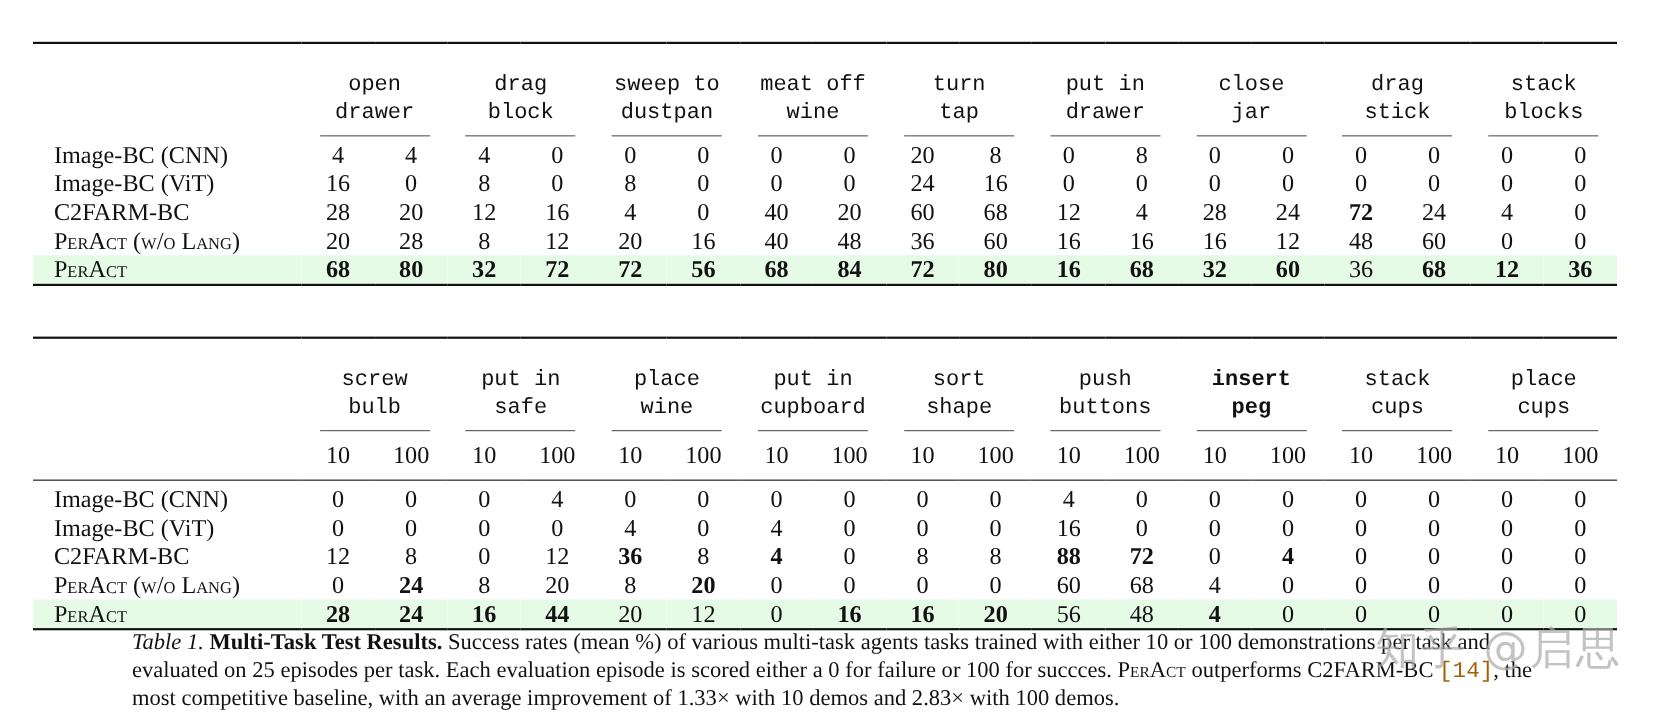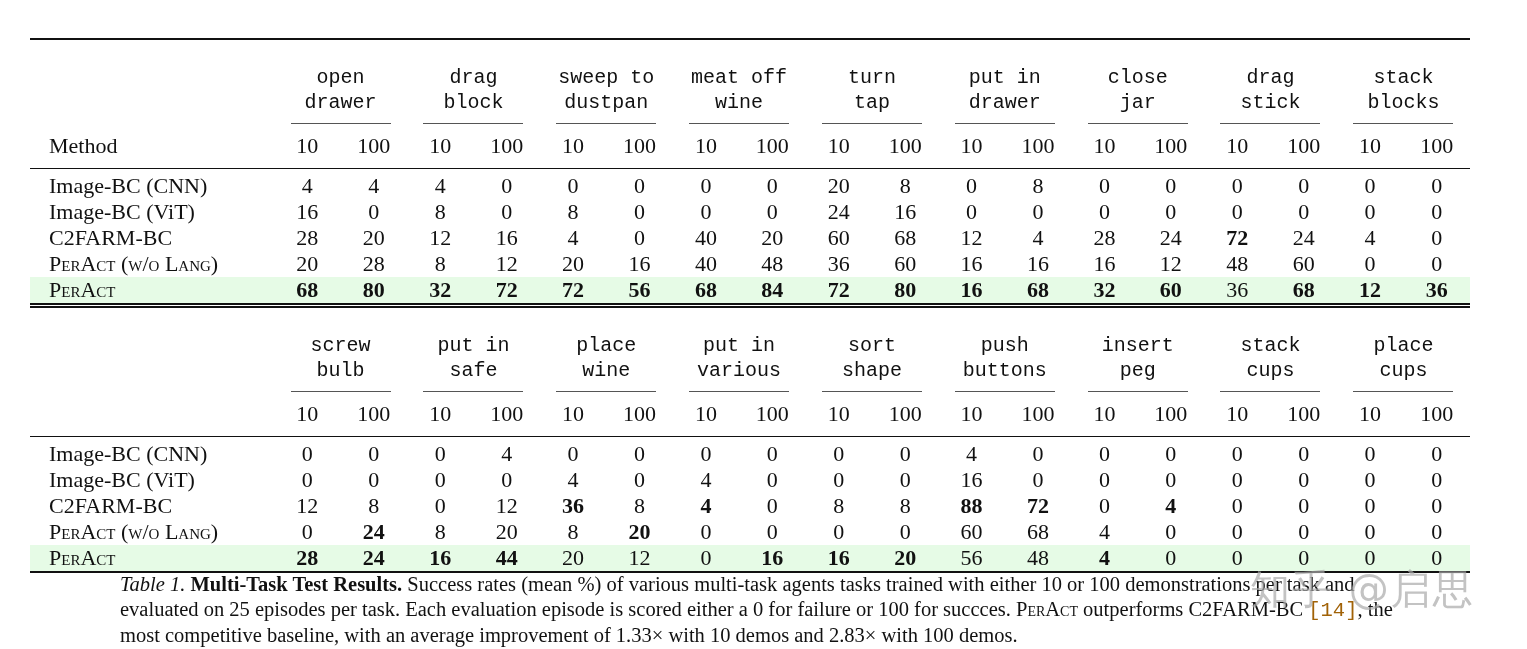--- a/index.html
+++ b/index.html
@@ -55,41 +55,20 @@
           <th colspan="2" class="task-hdr" style="height:74px;padding-top:10px;"><span class="inner"><span>open</span><br><span>drawer</span></span></th>
           <th colspan="2" class="task-hdr" style="height:74px;padding-top:10px;"><span class="inner"><span>drag</span><br><span>block</span></span></th>
           <th colspan="2" class="task-hdr" style="height:74px;padding-top:10px;"><span class="inner"><span>sweep to</span><br><span>dustpan</span></span></th>
           <th colspan="2" class="task-hdr" style="height:74px;padding-top:10px;"><span class="inner"><span>meat off</span><br><span>wine</span></span></th>
           <th colspan="2" class="task-hdr" style="height:74px;padding-top:10px;"><span class="inner"><span>turn</span><br><span>tap</span></span></th>
           <th colspan="2" class="task-hdr" style="height:74px;padding-top:10px;"><span class="inner"><span>put in</span><br><span>drawer</span></span></th>
           <th colspan="2" class="task-hdr" style="height:74px;padding-top:10px;"><span class="inner"><span>close</span><br><span>jar</span></span></th>
           <th colspan="2" class="task-hdr" style="height:74px;padding-top:10px;"><span class="inner"><span>drag</span><br><span>stick</span></span></th>
           <th colspan="2" class="task-hdr" style="height:74px;padding-top:10px;"><span class="inner"><span>stack</span><br><span>blocks</span></span></th>
         </tr>
-        <tr class="rule-thin">
-          <td class="m" style="height:44px;">Method</td>
-          <td style="height:44px;">10</td>
-          <td style="height:44px;">100</td>
-          <td style="height:44px;">10</td>
-          <td style="height:44px;">100</td>
-          <td style="height:44px;">10</td>
-          <td style="height:44px;">100</td>
-          <td style="height:44px;">10</td>
-          <td style="height:44px;">100</td>
-          <td style="height:44px;">10</td>
-          <td style="height:44px;">100</td>
-          <td style="height:44px;">10</td>
-          <td style="height:44px;">100</td>
-          <td style="height:44px;">10</td>
-          <td style="height:44px;">100</td>
-          <td style="height:44px;">10</td>
-          <td style="height:44px;">100</td>
-          <td style="height:44px;">10</td>
-          <td style="height:44px;">100</td>
-        </tr>
         <tr class="data">
           <td class="m" style="padding-top:4px;">Image-BC (CNN)</td>
           <td style="padding-top:4px;" class="">4</td>
           <td style="padding-top:4px;" class="">4</td>
           <td style="padding-top:4px;" class="">4</td>
           <td style="padding-top:4px;" class="">0</td>
           <td style="padding-top:4px;" class="">0</td>
           <td style="padding-top:4px;" class="">0</td>
           <td style="padding-top:4px;" class="">0</td>
           <td style="padding-top:4px;" class="">0</td>
@@ -213,24 +192,24 @@
         <col class="num">
         <col class="num">
         <col class="num">
       </colgroup>
       <tbody>
         <tr class="rule-thick">
           <td style="height:74px;"></td>
           <th colspan="2" class="task-hdr" style="height:74px;"><span class="inner"><span>screw</span><br><span>bulb</span></span></th>
           <th colspan="2" class="task-hdr" style="height:74px;padding-top:10px;"><span class="inner"><span>put in</span><br><span>safe</span></span></th>
           <th colspan="2" class="task-hdr" style="height:74px;padding-top:10px;"><span class="inner"><span>place</span><br><span>wine</span></span></th>
-          <th colspan="2" class="task-hdr" style="height:74px;padding-top:10px;"><span class="inner"><span>put in</span><br><span>various</span></span></th>
+          <th colspan="2" class="task-hdr" style="height:74px;padding-top:10px;"><span class="inner"><span>put in</span><br><span>cupboard</span></span></th>
           <th colspan="2" class="task-hdr" style="height:74px;padding-top:10px;"><span class="inner"><span>sort</span><br><span>shape</span></span></th>
           <th colspan="2" class="task-hdr" style="height:74px;padding-top:10px;"><span class="inner"><span>push</span><br><span>buttons</span></span></th>
-          <th colspan="2" class="task-hdr" style="height:74px;"><span class="inner"><span>insert</span><br><span>peg</span></span></th>
+          <th colspan="2" class="task-hdr" style="height:74px;font-weight:bold;"><span class="inner"><span>insert</span><br><span>peg</span></span></th>
           <th colspan="2" class="task-hdr" style="height:74px;padding-top:10px;"><span class="inner"><span>stack</span><br><span>cups</span></span></th>
           <th colspan="2" class="task-hdr" style="height:74px;padding-top:10px;"><span class="inner"><span>place</span><br><span>cups</span></span></th>
         </tr>
         <tr class="rule-thin">
           <td style="height:44px;"></td>
           <td style="height:44px;">10</td>
           <td style="height:44px;">100</td>
           <td style="height:44px;">10</td>
           <td style="height:44px;">100</td>
           <td style="height:44px;">10</td>

